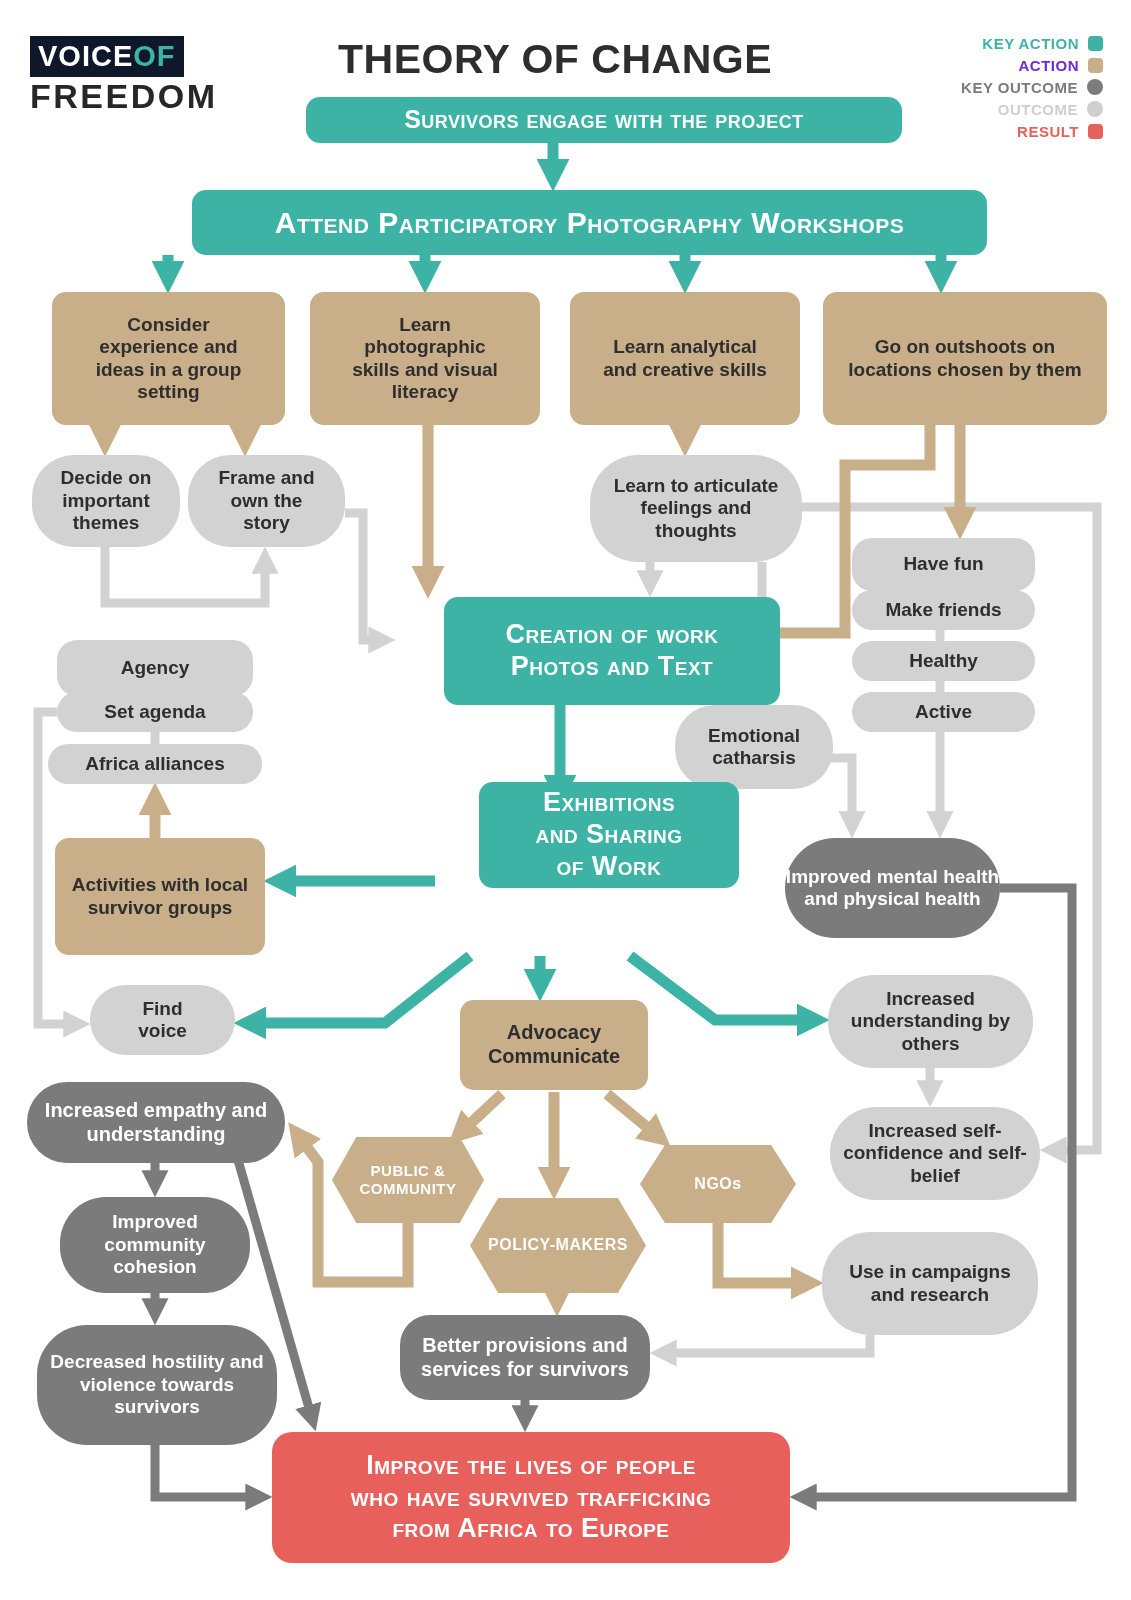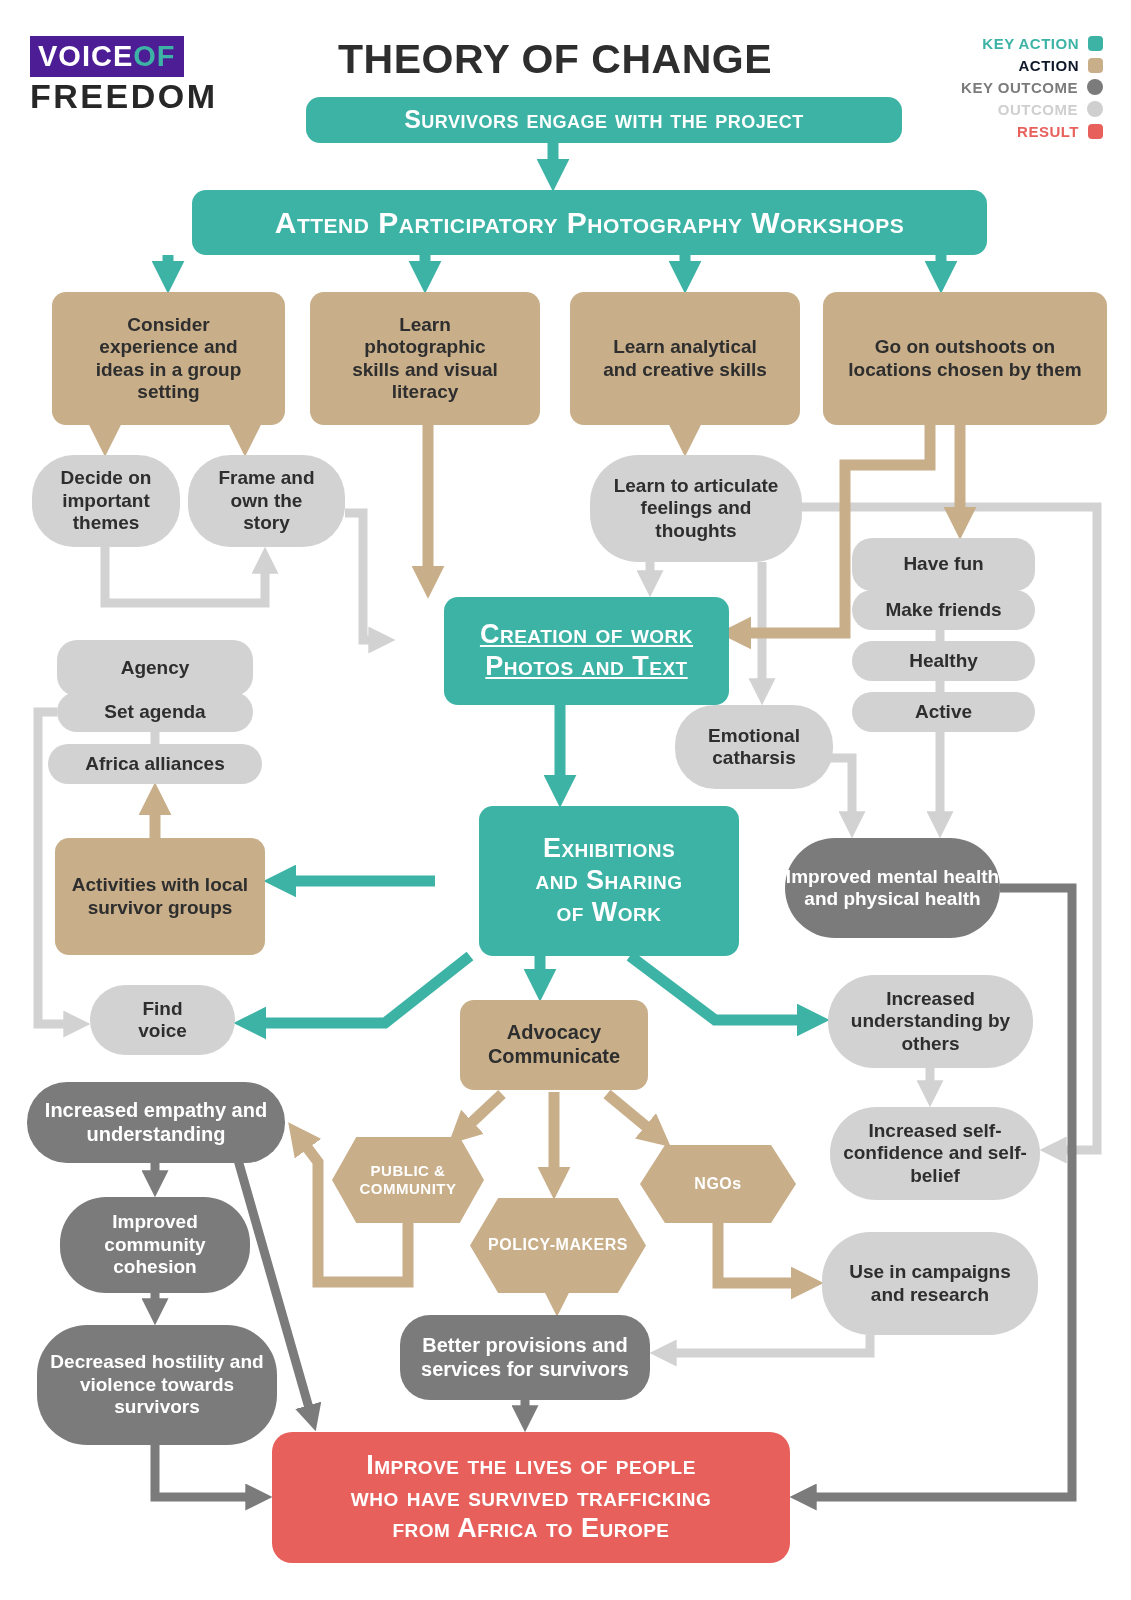--- a/index.html
+++ b/index.html
@@ -16,21 +16,21 @@
   .teal { background:#3cb3a5; color:#fff; font-variant:small-caps; letter-spacing:.5px; border-radius:14px;margin-left:44px; }
   .tan  { background:#c8ae89; border-radius:14px; }
   .bub  { background:#d2d2d2; }
   .dark { background:#7b7b7b; color:#fff; }
   .redbox { background:#e8605c; color:#fff; font-variant:small-caps; letter-spacing:.5px; border-radius:20px; }
   .hex  { background:#c8ae89; color:#fff; letter-spacing:.5px;
           clip-path:polygon(0 50%,16% 0,84% 0,100% 50%,84% 100%,16% 100%); }
 
   
   .logo { position:absolute; left:30px; top:36px; z-index:2; }
-  .logo-top { background:#4c1d95; color:#fff; font-weight:800; font-size:29px;
+  .logo-top { background:#0f172a; color:#fff; font-weight:800; font-size:29px;
               letter-spacing:1px; padding:4px 8px; display:inline-block; }
   .logo-of { color:#3cb3a5; }
   .logo-bottom { color:#272727; font-weight:800; font-size:34px; letter-spacing:2.5px; margin-top:0px; }
   .title { position:absolute; left:280px; top:36px; width:550px; text-align:center;
            font-size:41px; font-weight:800; letter-spacing:.5px; color:#2e2e2e; z-index:2; }
   .legend { position:absolute; right:28px; top:32px; z-index:2; }
   .legend-row { display:flex; align-items:center; justify-content:flex-end; gap:9px; height:22px;
                 font-size:15px; font-weight:700; letter-spacing:.5px; }
   .sw { display:inline-block; }
   .sw.sq { width:15px; height:15px; border-radius:4px; }
@@ -43,27 +43,27 @@
   .n-lphoto {left:310px;top:292px;width:230px;height:133px;font-size:19px;padding:0 30px;}
   .n-lanal {left:570px;top:292px;width:230px;height:133px;font-size:19px;padding:0 26px;}
   .n-outsh {left:823px;top:292px;width:284px;height:133px;font-size:19px;padding:0 22px;}
   .n-decide {left:32px;top:455px;width:148px;height:92px;border-radius:42px;font-size:19px;}
   .n-frame {left:188px;top:455px;width:157px;height:92px;border-radius:42px;font-size:19px;padding:0 20px;}
   .n-artic {left:590px;top:455px;width:212px;height:107px;border-radius:48px;font-size:19px;padding:0 10px;}
   .n-havefun {left:852px;top:538px;width:183px;height:53px;border-radius:20px;font-size:19px;}
   .n-makefriends {left:852px;top:590px;width:183px;height:40px;border-radius:20px;font-size:19px;}
   .n-healthy {left:852px;top:641px;width:183px;height:40px;border-radius:20px;font-size:19px;}
   .n-active {left:852px;top:692px;width:183px;height:40px;border-radius:20px;font-size:19px;}
-  .n-creation {left:400px;top:597px;width:285px;height:108px;font-size:27px;text-decoration:underline;}
+  .n-creation {left:400px;top:597px;width:336px;height:108px;font-size:27px;}
   .n-emotional {left:675px;top:705px;width:158px;height:84px;border-radius:40px;font-size:19px;}
   .n-agency {left:57px;top:640px;width:196px;height:56px;border-radius:20px;font-size:19px;}
   .n-setagenda {left:57px;top:692px;width:196px;height:40px;border-radius:20px;font-size:19px;}
   .n-alliances {left:48px;top:744px;width:214px;height:40px;border-radius:20px;font-size:19px;}
   .n-activities {left:55px;top:838px;width:210px;height:117px;font-size:19px;}
-  .n-exhib {left:435px;top:806px;width:260px;height:150px;font-size:27px;}
+  .n-exhib {left:435px;top:782px;width:260px;height:106px;font-size:27px;}
   .n-improvedmental {left:785px;top:838px;width:215px;height:100px;border-radius:50px;font-size:19px;}
   .n-findvoice {left:90px;top:985px;width:145px;height:70px;border-radius:38px;font-size:19px;padding:0 30px;}
   .n-incund {left:828px;top:975px;width:205px;height:93px;border-radius:46px;font-size:19px;padding:0 20px;}
   .n-incconf {left:830px;top:1107px;width:210px;height:93px;border-radius:46px;font-size:19px;}
   .n-empathy {left:27px;top:1082px;width:258px;height:81px;border-radius:40px;font-size:20px;}
   .n-advocacy {left:460px;top:1000px;width:188px;height:90px;font-size:20px;}
   .n-pubcom {left:332px;top:1137px;width:152px;height:86px;font-size:15px;font-weight:700;}
   .n-policy {left:470px;top:1198px;width:176px;height:95px;font-size:16px;}
   .n-ngos {left:640px;top:1145px;width:156px;height:78px;font-size:16px;}
   .n-commcoh {left:60px;top:1197px;width:190px;height:96px;border-radius:46px;font-size:19px;}
@@ -155,21 +155,21 @@
     <div class="logo-bottom">FREEDOM</div>
   </div>
   <div class="title">THEORY OF CHANGE</div>
 
   <div class="legend">
     <div class="legend-row">
       <span style="color: rgb(60, 179, 165);">KEY ACTION</span>
       <span class="sw sq" style="background-color: rgb(60, 179, 165);"></span>
     </div>
     <div class="legend-row">
-      <span style="color: #0f172a;">ACTION</span>
+      <span style="color: #6d28d9;">ACTION</span>
       <span class="sw sq" style="background-color: rgb(200, 174, 137);"></span>
     </div>
     <div class="legend-row">
       <span style="color: rgb(123, 123, 123);">KEY OUTCOME</span>
       <span class="sw ci" style="background-color: rgb(123, 123, 123);"></span>
     </div>
     <div class="legend-row">
       <span style="color: rgb(207, 207, 207);">OUTCOME</span>
       <span class="sw ci" style="background-color: rgb(207, 207, 207);"></span>
     </div>

